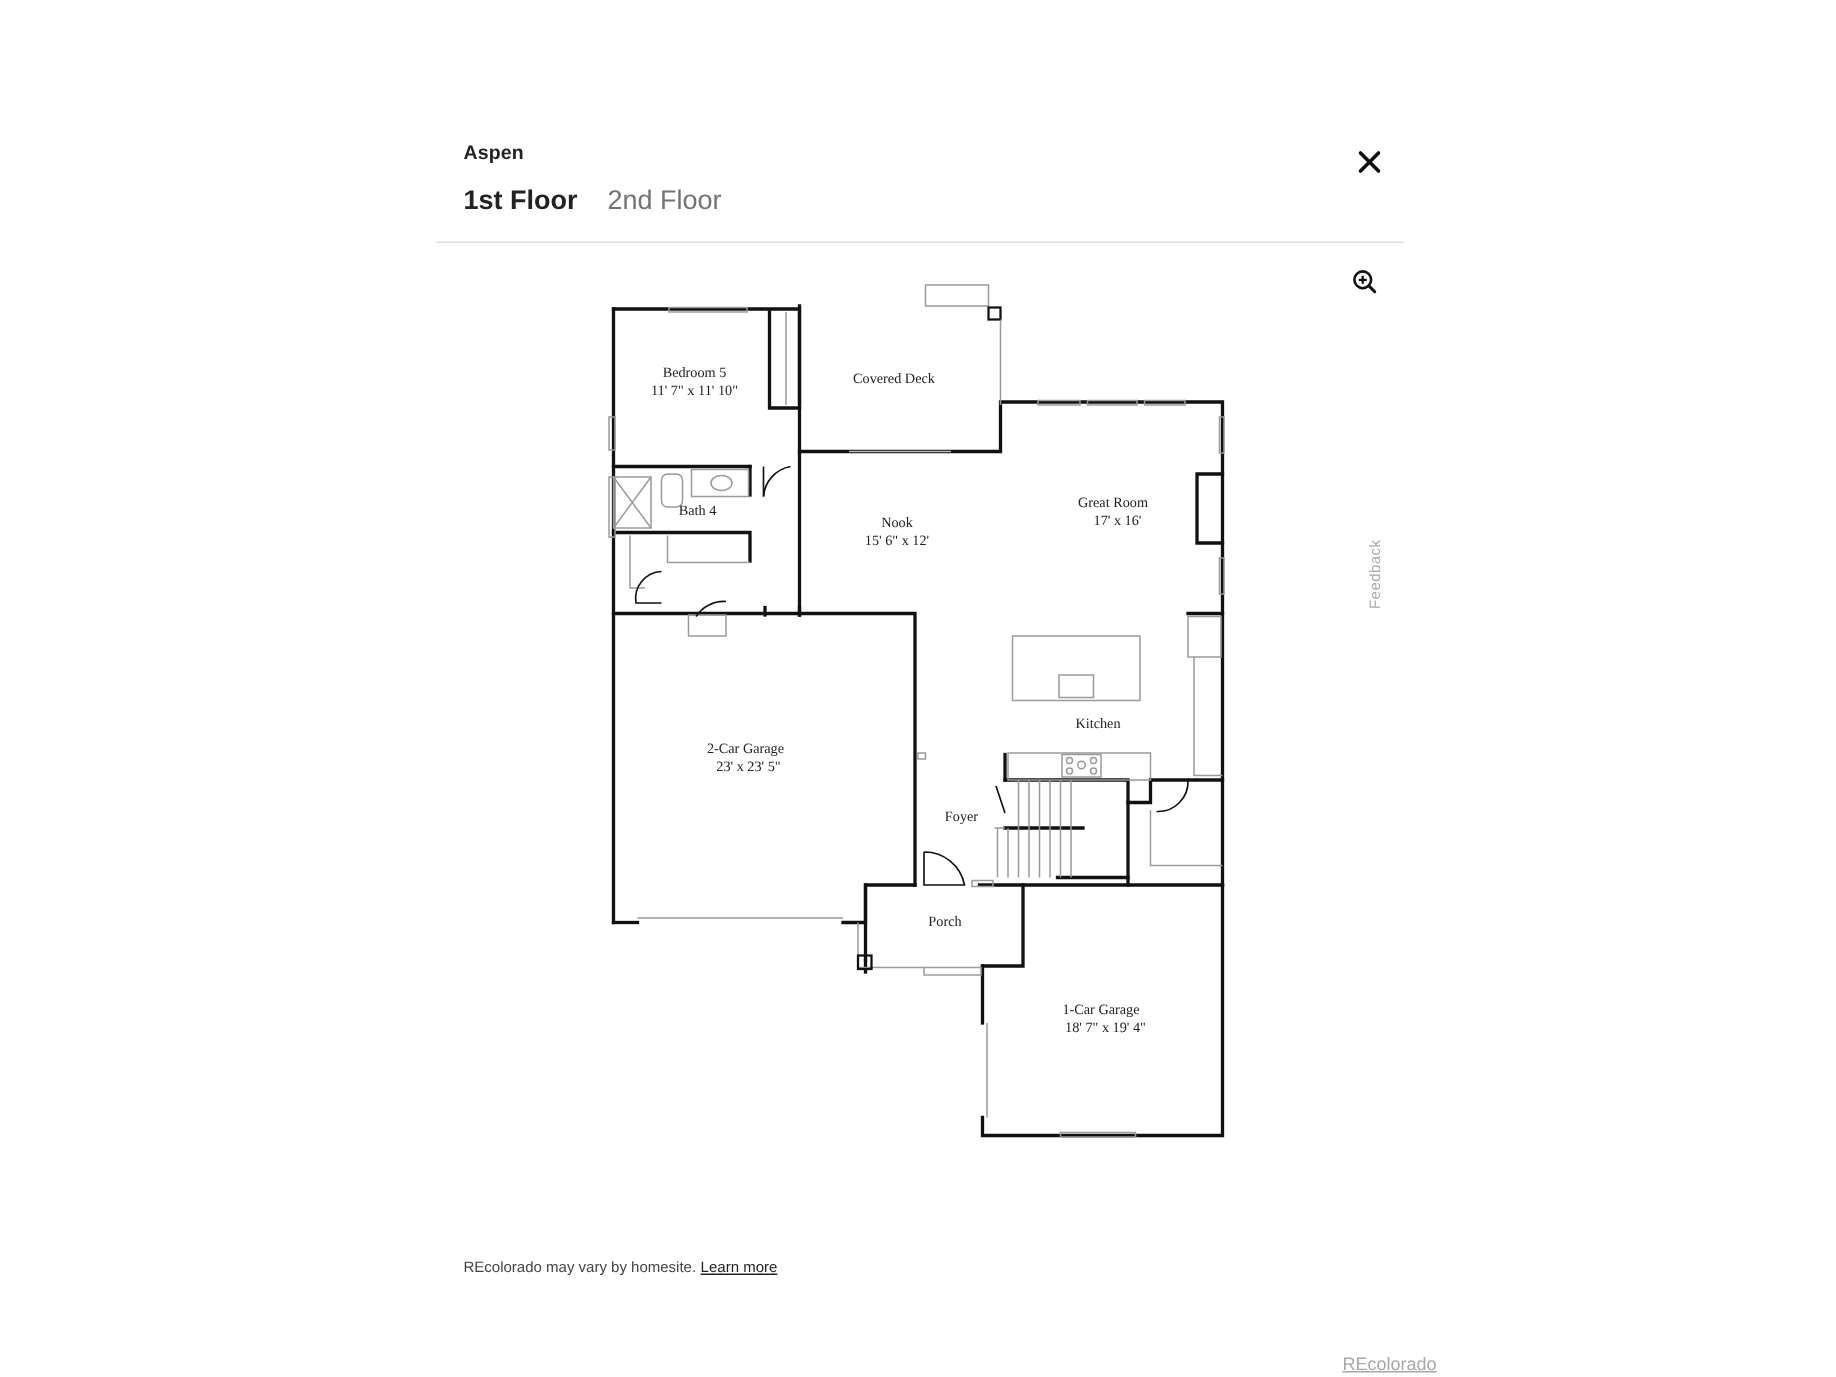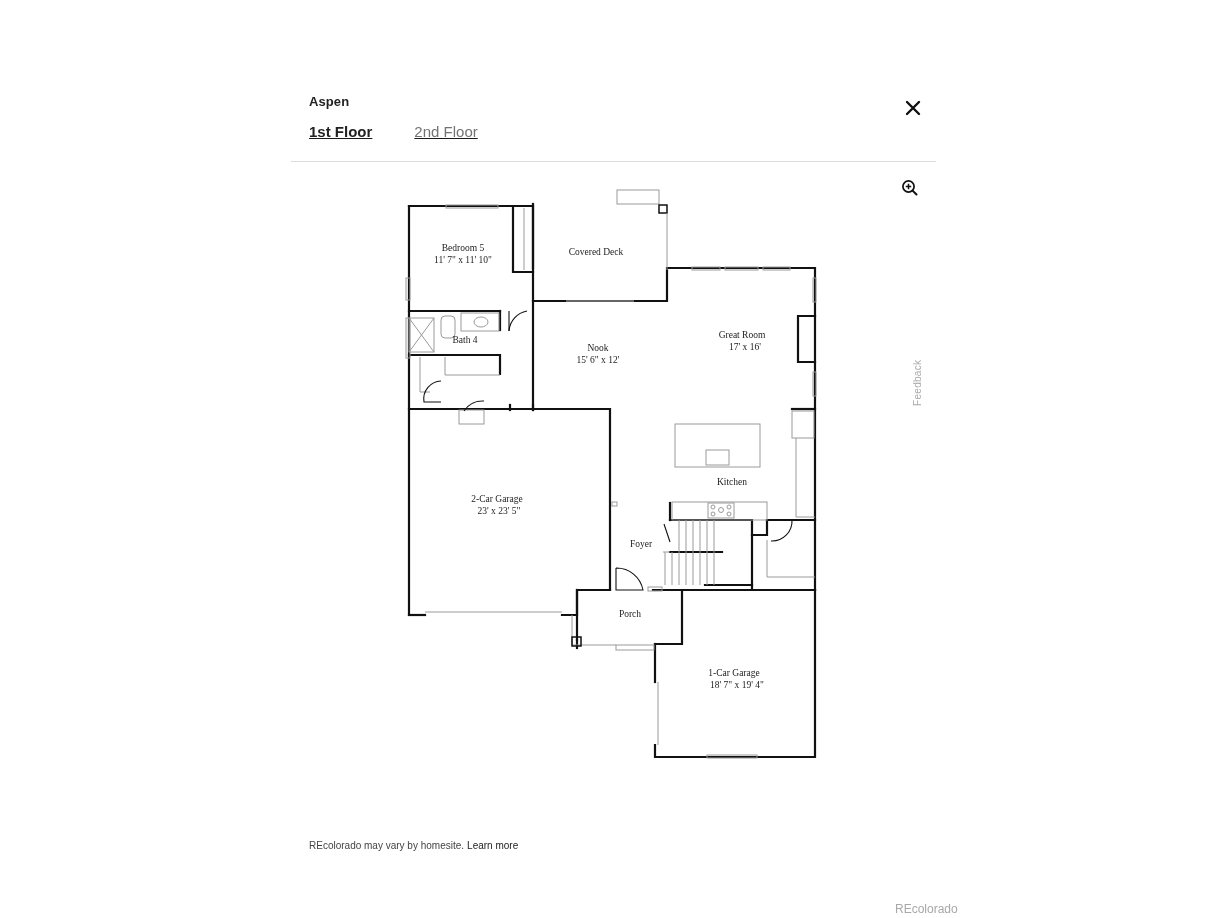--- a/index.html
+++ b/index.html
@@ -1,29 +1,29 @@
 <!DOCTYPE html>
 <html><head>
 <meta charset="utf-8">
 <style>
   html, body { margin:0; padding:0; background:#ffffff; }
   body { width:1224px; height:918px; position:relative; overflow:hidden; font-family:"Liberation Sans", "DejaVu Sans", sans-serif; color:#1a1a1a; }
   .modal { position:absolute; left:291px; top:0; width:645px; height:722px;margin-top:28px; }
   .title { position:absolute; left:18px; top:66px; font-size:13px; font-weight:bold; color:#222; letter-spacing:0.1px; }
-  .tabs { position:absolute; left:18px; top:95px; display:flex; gap:42px; font-size:15px;text-decoration:underline; }
+  .tabs { position:absolute; left:18px; top:95px; display:flex; gap:20px; font-size:18px; }
   .tab { cursor:pointer; color:#737373; }
   .tab.active { color:#222; font-weight:bold; }
   .close-btn { position:absolute; left:612px; top:70px; width:20px; height:20px; cursor:pointer; }
   .divider { position:absolute; left:0; top:133px; width:645px; height:1px; background:#dcdcdc; }
   .zoom-btn { position:absolute; left:610px; top:151px; width:18px; height:18px; cursor:pointer; }
   .plan { position:absolute; left:0; top:0; }
   .disclaimer { position:absolute; left:18px; top:812px; font-size:10px; color:#444; }
-  .disclaimer a { color:#222; cursor:pointer; margin-left:3px; }
+  .disclaimer a { color:#222; text-decoration:underline; cursor:pointer; margin-left:3px; }
   .feedback { position:absolute; left:912px; top:406px; transform-origin:left top; transform:rotate(-90deg); font-size:10px; color:#aaa; letter-spacing:0.3px; cursor:pointer; }
-  .watermark { position:absolute; left:895px; top:902px; font-size:12px; color:#a8a8a8; }
+  .watermark { position:absolute; left:895px; top:902px; font-size:12px; color:#a8a8a8;text-decoration:underline; }
   .room-label { font-family:"Liberation Serif", "DejaVu Serif", serif; font-size:9.5px; fill:#222; }
 </style>
 </head>
 <body>
 
 <div class="modal">
   <div class="title">Aspen</div>
   <div class="tabs">
     <span class="tab active">1st Floor</span>
     <span class="tab">2nd Floor</span>

